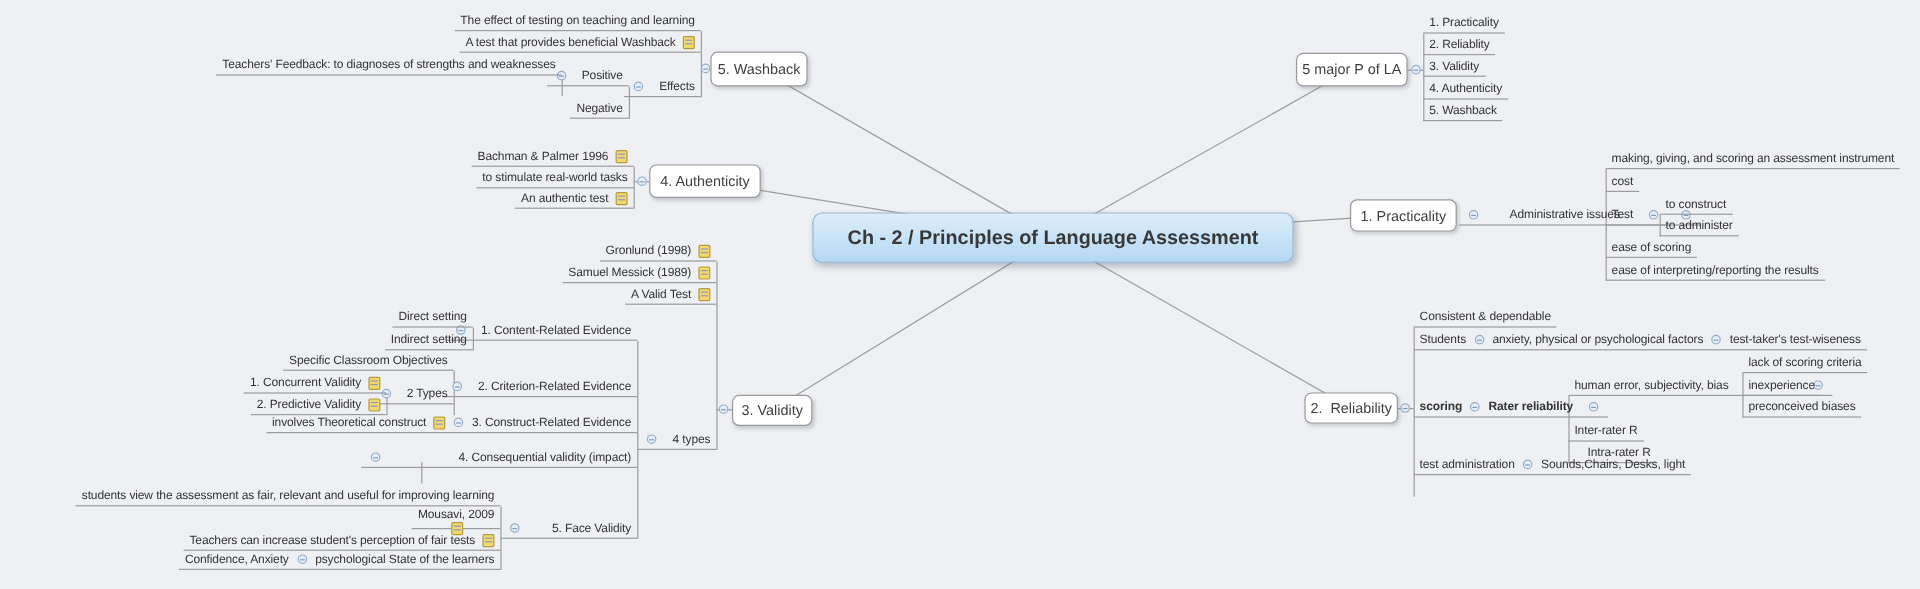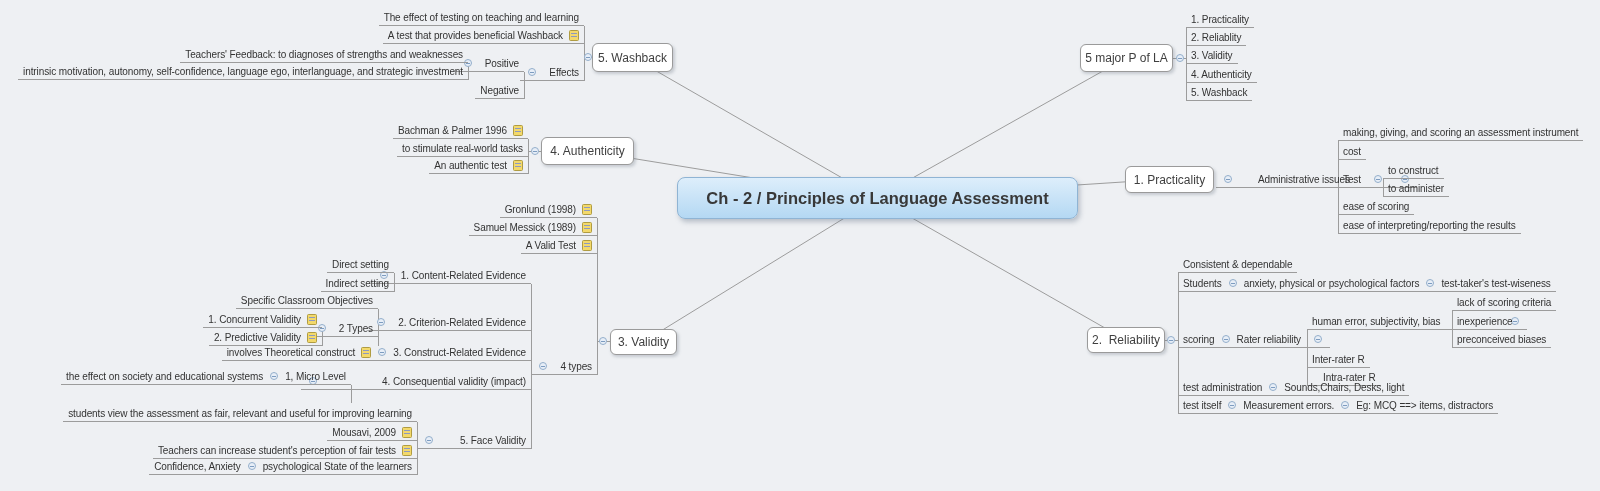--- a/index.html
+++ b/index.html
@@ -105,23 +105,20 @@
       <span class="minus"></span>
       <span class="gap"></span>
       <span class="t">Positive</span>
     </div>
     <div class="row" style="top: 82px; right: 1076px;">
       <span class="t">Negative</span>
     </div>
     <div class="row" style="top: 46px; right: 1132px;">
       <span class="t">Teachers' Feedback: to diagnoses of strengths and weaknesses</span>
     </div>
-    <div class="row" style="top: 63px; right: 1132px;">
-      <span class="t">intrinsic motivation, autonomy, self-confidence, language ego, interlanguage, and strategic investment</span>
-    </div>
     <div class="row" style="top: 11px; left: 1186px;">
       <span class="t">1. Practicality</span>
     </div>
     <div class="row" style="top: 29px; left: 1186px;">
       <span class="t">2. Reliablity</span>
     </div>
     <div class="row" style="top: 47px; left: 1186px;">
       <span class="t">3. Validity</span>
     </div>
     <div class="row" style="top: 66px; left: 1186px;">
@@ -162,21 +159,21 @@
     <div class="row" style="top: 256px; left: 1178px;">
       <span class="t">Consistent &amp; dependable</span>
     </div>
     <div class="row" style="top: 275px; left: 1178px;">
       <span class="t">Students</span>
       <span class="minus"></span>
       <span class="t">anxiety, physical or psychological factors</span>
       <span class="minus"></span>
       <span class="t">test-taker's test-wiseness</span>
     </div>
-    <div class="row" style="top: 331px; left: 1178px; min-width: 129px;">
+    <div class="row" style="top: 331px; left: 1178px; min-width: 129px; font-weight: bold;">
       <span class="t">scoring</span>
       <span class="minus"></span>
       <span class="t">Rater reliability</span>
       <span class="gap"></span>
       <span class="minus"></span>
     </div>
     <div class="row" style="top: 313px; left: 1307px; min-width: 145px; gap: 29px;">
       <span class="t">human error, subjectivity, bias</span>
       <span class="gap"></span>
       <span class="minus"></span>
@@ -194,27 +191,20 @@
       <span class="t">Inter-rater R</span>
     </div>
     <div class="row" style="top: 369px; left: 1307px; padding-left: 14px;">
       <span class="t">Intra-rater R</span>
     </div>
     <div class="row" style="top: 379px; left: 1178px;">
       <span class="t">test administration</span>
       <span class="minus"></span>
       <span class="t">Sounds,Chairs, Desks, light</span>
     </div>
-    <div class="row" style="top: 397px; left: 1178px;">
-      <span class="t">test itself</span>
-      <span class="minus"></span>
-      <span class="t">Measurement errors.</span>
-      <span class="minus"></span>
-      <span class="t">Eg: MCQ ==&gt; items, distractors</span>
-    </div>
     <div class="row" style="top: 122px; right: 1072px;">
       <span class="t">Bachman &amp; Palmer 1996</span>
       <span class="note-ic"></span>
     </div>
     <div class="row" style="top: 140px; right: 1072px;">
       <span class="t">to stimulate real-world tasks</span>
     </div>
     <div class="row" style="top: 157px; right: 1072px;">
       <span class="t">An authentic test</span>
       <span class="note-ic"></span>
@@ -272,34 +262,29 @@
       <span class="t">involves Theoretical construct</span>
       <span class="note-ic"></span>
       <span class="minus"></span>
       <span class="t">3. Construct-Related Evidence</span>
     </div>
     <div class="row" style="top: 373px; right: 1069px; min-width: 180px; gap: 26px;">
       <span class="minus"></span>
       <span class="gap"></span>
       <span class="t">4. Consequential validity (impact)</span>
     </div>
-    <div class="row" style="top: 368px; right: 1249px;">
-      <span class="t">the effect on society and educational systems</span>
-      <span class="minus"></span>
-      <span class="t">1, Micro Level</span>
-    </div>
     <div class="row" style="top: 432px; right: 1069px; min-width: 114px;">
       <span class="minus"></span>
       <span class="gap"></span>
       <span class="t">5. Face Validity</span>
     </div>
     <div class="row" style="top: 405px; right: 1183px;">
       <span class="t">students view the assessment as fair, relevant and useful for improving learning</span>
     </div>
-    <div class="row" style="top: 424px; right: 1183px;">
+    <div class="row" style="top: 424px; right: 1183px; flex-direction: column;">
       <span class="t">Mousavi, 2009</span>
       <span class="note-ic"></span>
     </div>
     <div class="row" style="top: 442px; right: 1183px;">
       <span class="t">Teachers can increase student's perception of fair tests</span>
       <span class="note-ic"></span>
     </div>
     <div class="row" style="top: 458px; right: 1183px;">
       <span class="t">Confidence, Anxiety</span>
       <span class="minus"></span>

